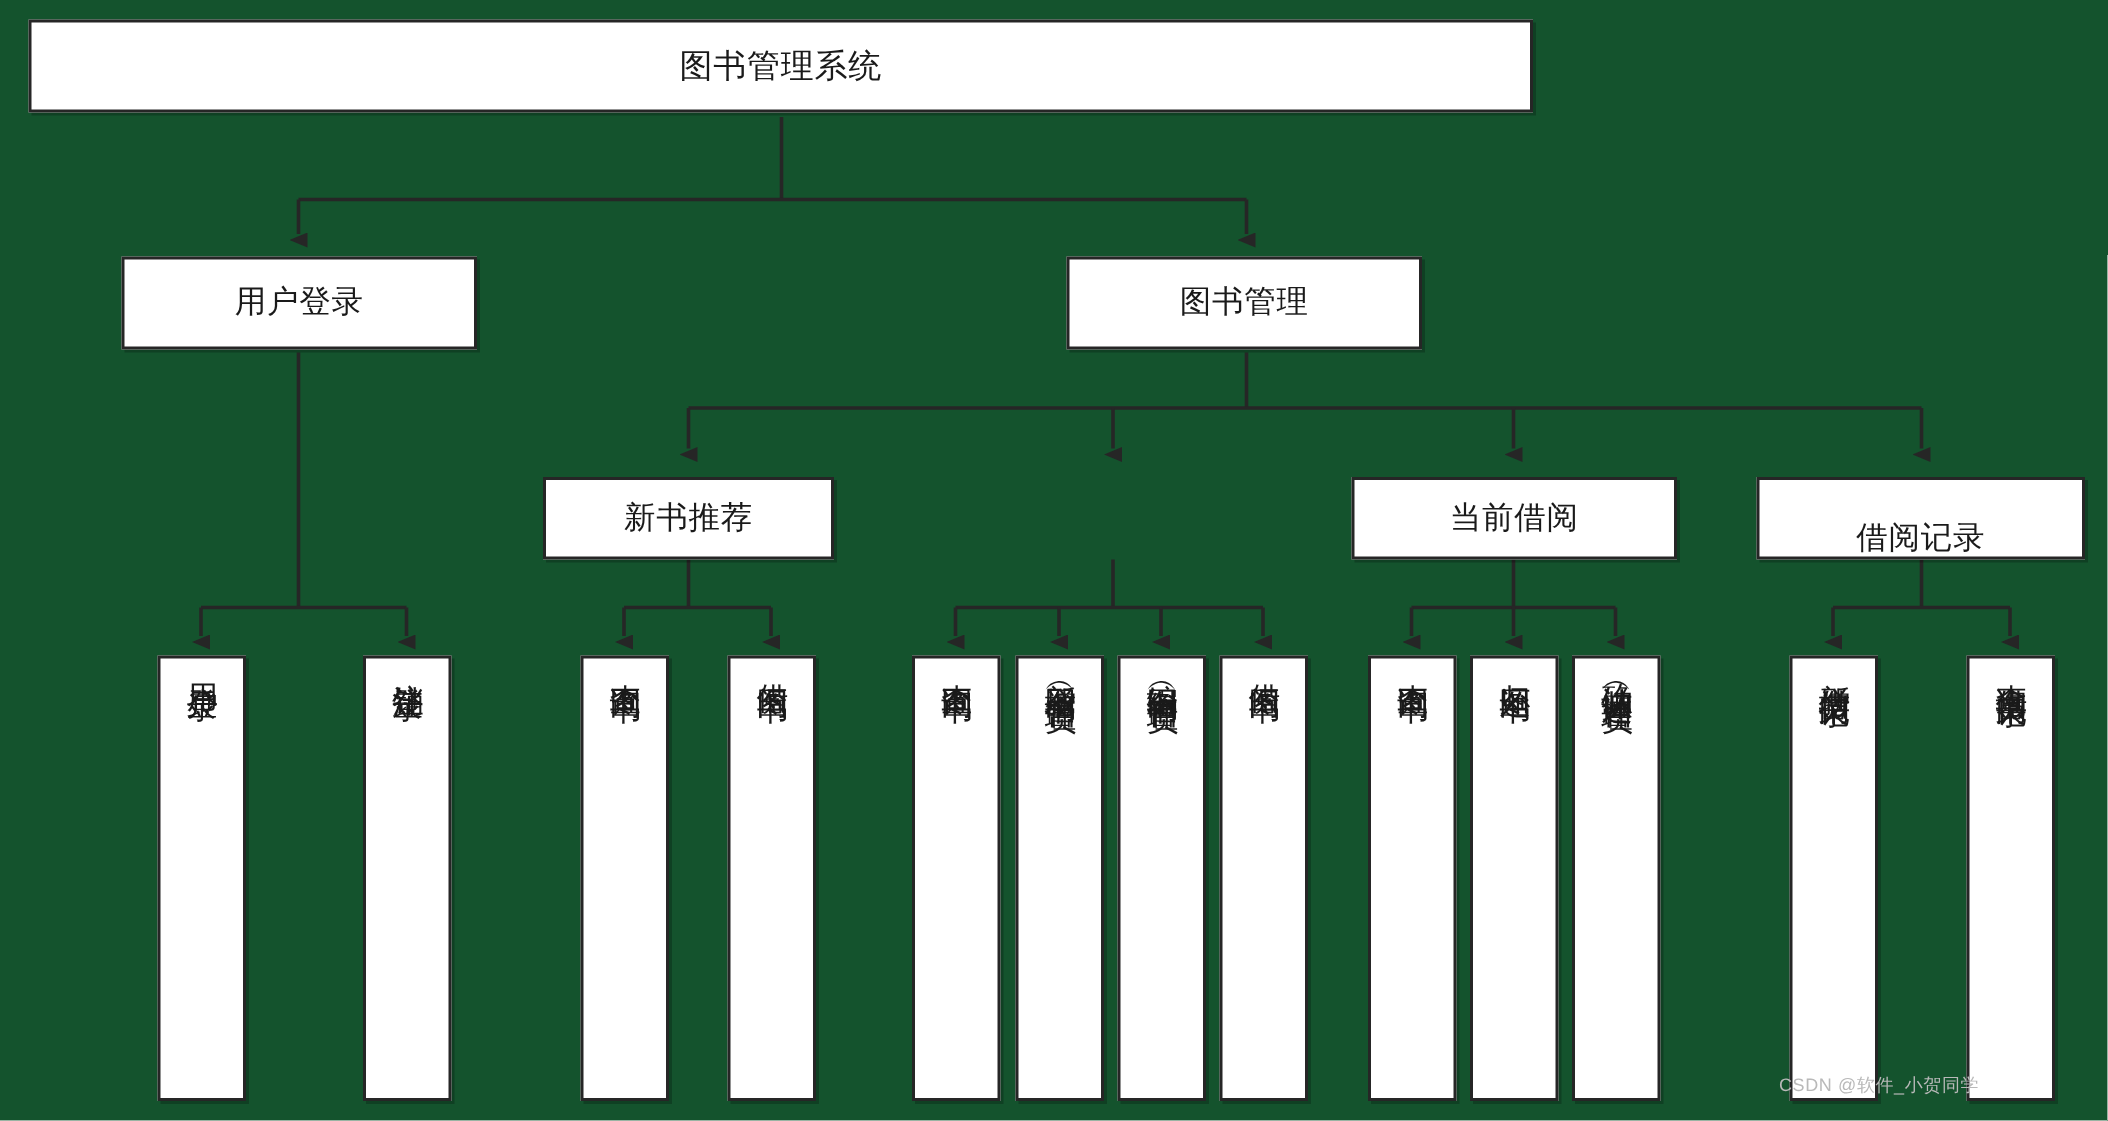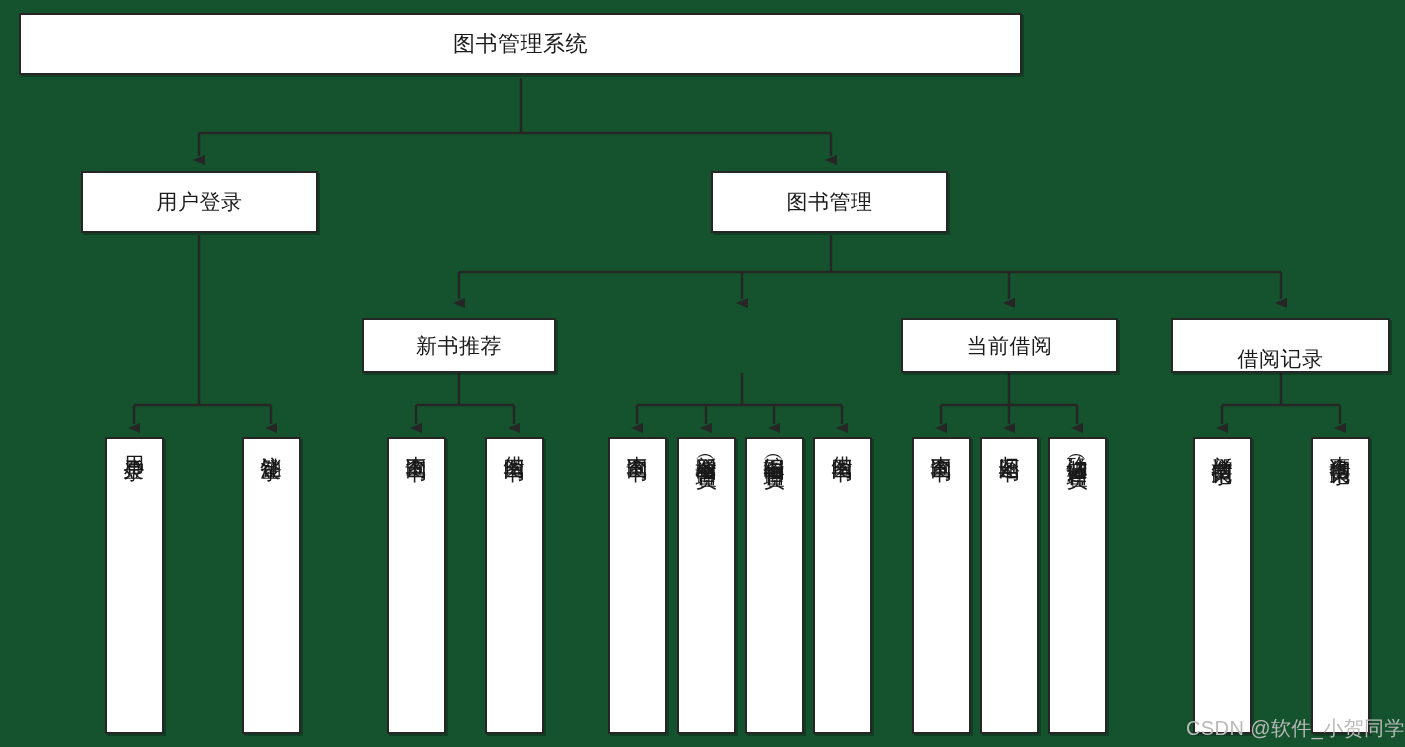--- a/index.html
+++ b/index.html
@@ -54,21 +54,21 @@
     white-space: nowrap;
     font-size: 21px;
     letter-spacing: 2px;
     line-height: 1;
     display: block;
   }
   .node.root .label { font-size: 22px; }
   .watermark {
     position: absolute;
     color: #b9b9b9;
-    font-size: 20px;
+    font-size: 12px;
     white-space: nowrap;
     letter-spacing: 0.4px;
     left: 1186px;
     top: 715px;
   }
 </style>
 </head>
 <body>
 
 <div id="canvas">

